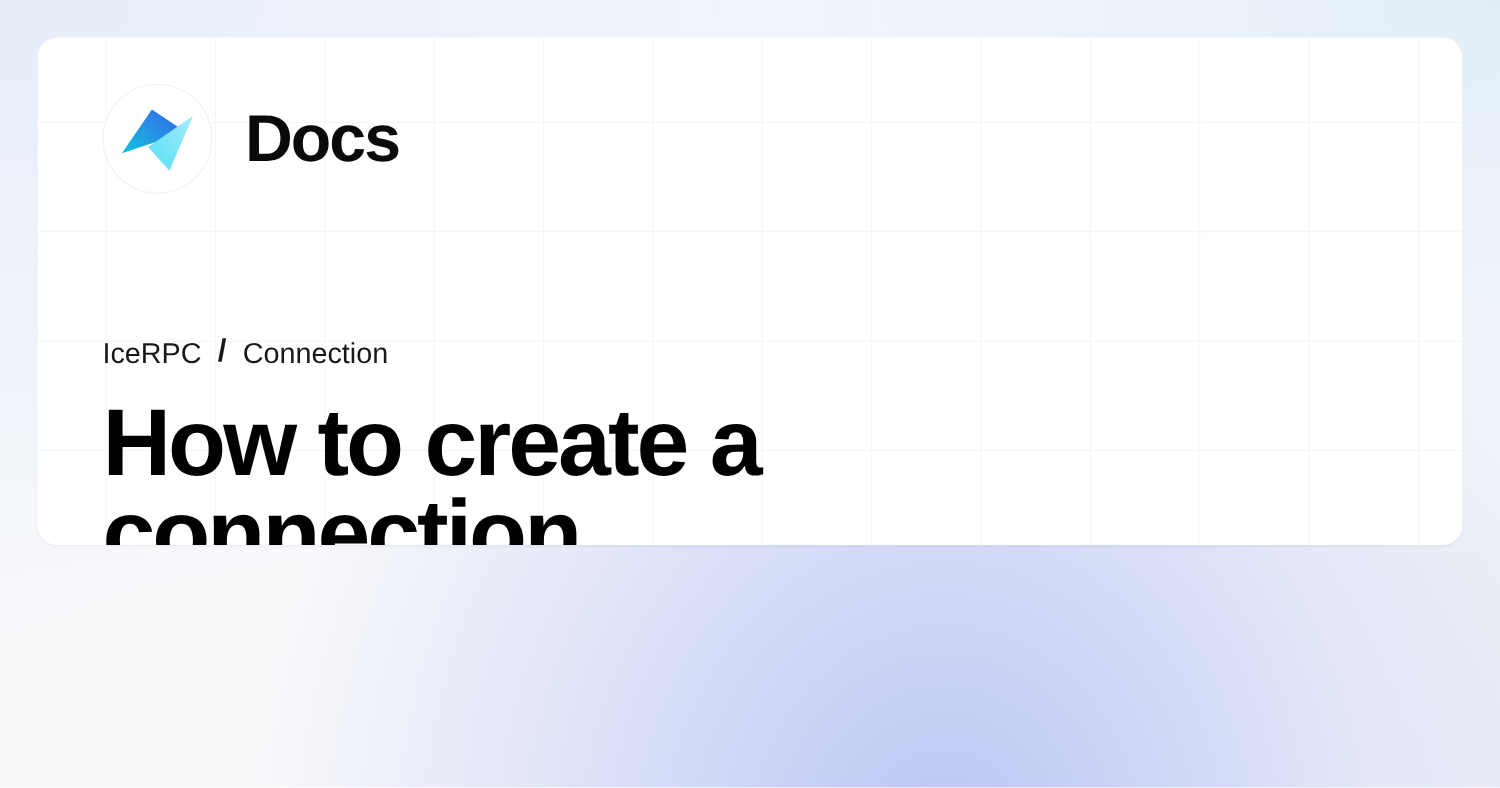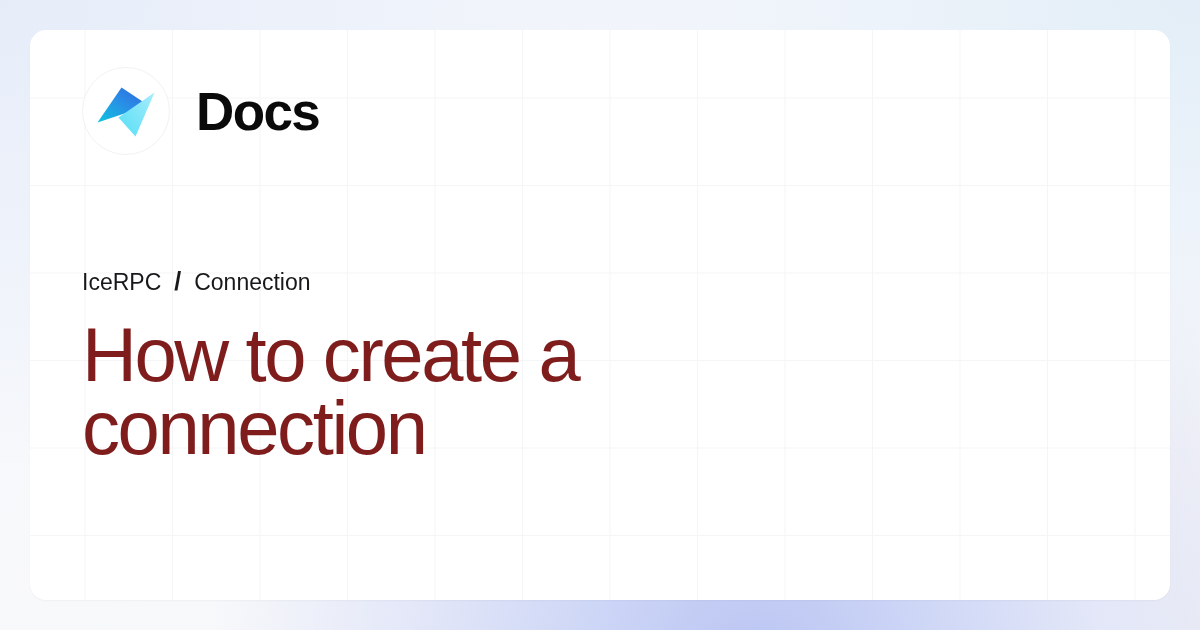--- a/index.html
+++ b/index.html
@@ -27,21 +27,21 @@
       radial-gradient(75% 130% at 100% 100%, #ebebf2 0%, #f4f4f7 40%, rgba(248,248,250,0) 72%),
       linear-gradient(160deg, #f3f6fb 0%, #f8f9fb 50%, #f7f7fa 100%);
   }
 
   
   #card {
     position:absolute;
     left:30px;
     top:30px;
     width:1140px;
-    height:570px;
+    height:406px;
     background:#ffffff;
     border-radius:16px;
     overflow:hidden;
     box-shadow:0 1px 2px rgba(15,23,42,0.04);
   }
 
   
   #card-grid {
     position:absolute;
     inset:0;
@@ -102,24 +102,24 @@
     font-size:25px;
     font-weight:700;
     color:#18181b;
     transform:translateY(-1px);
   }
 
   
   #headline {
     margin-top:24px;
     font-size:76px;
-    font-weight:400;
+    font-weight:700;
     line-height:0.96;
     letter-spacing:-2.4px;
-    color:#7f1d1d;
+    color:#000000;
     max-width:700px;
   }
 
   
   #description {
     margin-top:34px;
     font-size:28px;
     line-height:1.48;
     color:#4d5e75;
     letter-spacing:-0.3px;

